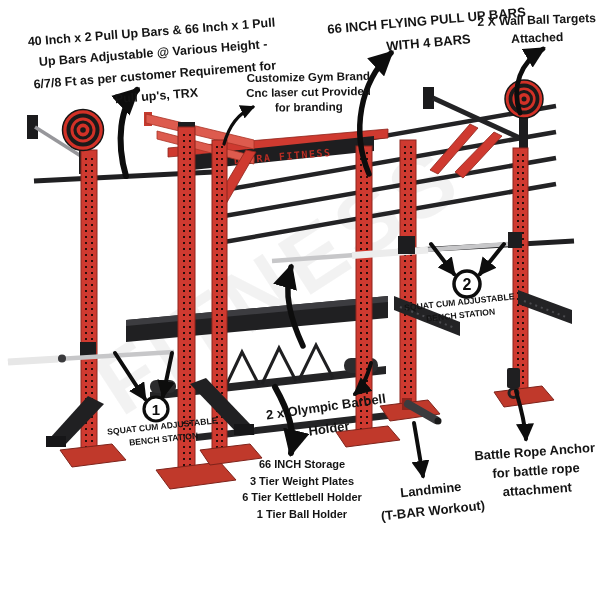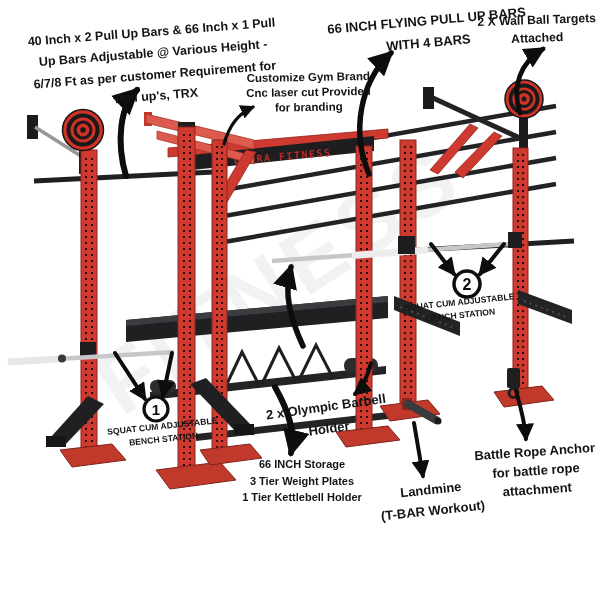--- a/index.html
+++ b/index.html
@@ -250,21 +250,22 @@
   </div>
 
   <div class="ann a7">
     <div>2 x Olympic Barbell</div>
     <div>Holder</div>
   </div>
 
   <div class="ann a8">
     <div>66 INCH Storage</div>
     <div>3 Tier Weight Plates</div>
-    <div>1 Tier Kettlebell Holder</div>
+    <div>6 Tier Kettlebell Holder</div>
+    <div>1 Tier Ball Holder</div>
   </div>
 
   <div class="ann a9">
     <div>Landmine</div>
     <div>(T-BAR Workout)</div>
   </div>
 
   <div class="ann a10">
     <div>Battle Rope Anchor</div>
     <div>for battle rope</div>

